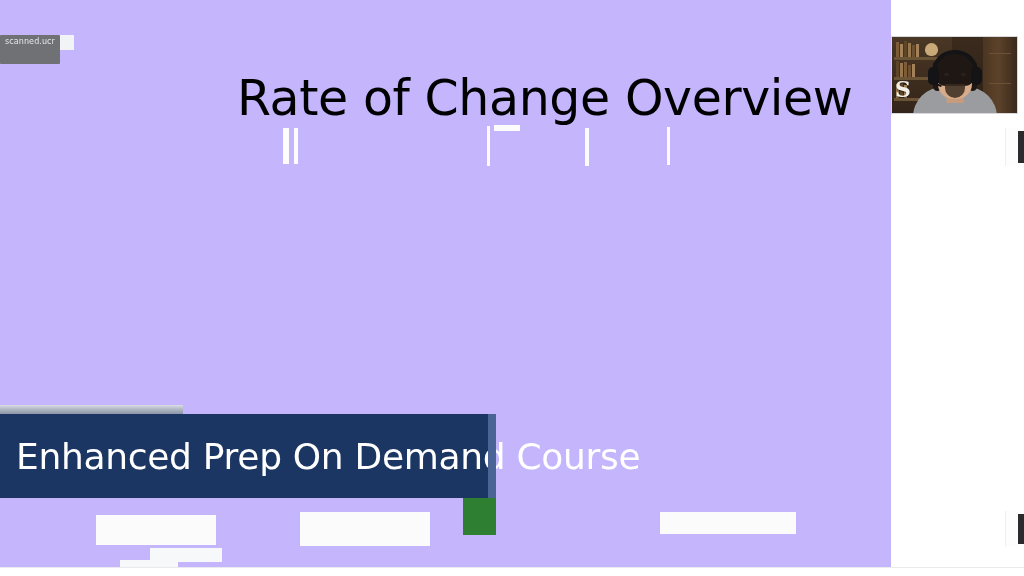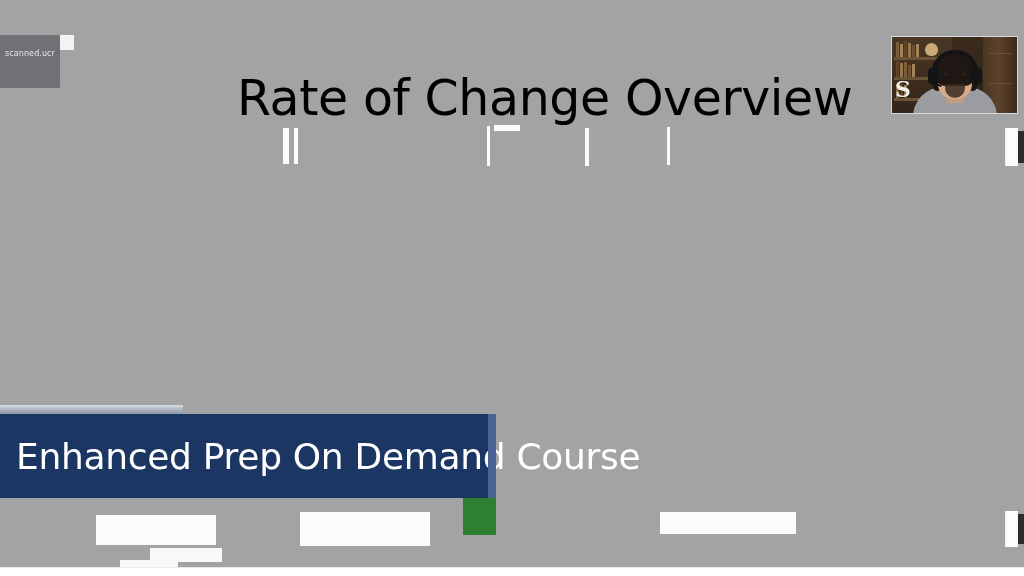--- a/index.html
+++ b/index.html
@@ -23,23 +23,23 @@
     height: 576px;
     background: #ffffff;
     overflow: hidden;
   }
 
   
   .slide-canvas {
     position: absolute;
     left: 0;
     top: 0;
-    width: 1024px;
+    width: 891px;
     height: 568px;
-    background: #a3a3a3;
+    background: #c4b5fd;
   }
 
   
   .ghost {
     position: absolute;
     background: #fcfcfd;
     pointer-events: none;
   }
   .ghost.g1 { left: 283px; top: 128px; width: 6px;  height: 36px; }
   .ghost.g2 { left: 294px; top: 128px; width: 4px;  height: 36px; }
@@ -134,21 +134,21 @@
     height: 8px;
     background: #ffffff;
   }
 
   
   .status-pill {
     position: absolute;
     left: 0px;
     top: 35px;
     height: 29px;
-    padding: 12px 5px;
+    padding: 0 5px;
     background: #6f7174;
     color: #e6e7e9;
     font-family: "DejaVu Sans", sans-serif;
     font-size: 8px;
     line-height: 13px;
     letter-spacing: 0.1px;
     white-space: nowrap;
     border-radius: 1px;
     overflow: hidden;
   }

